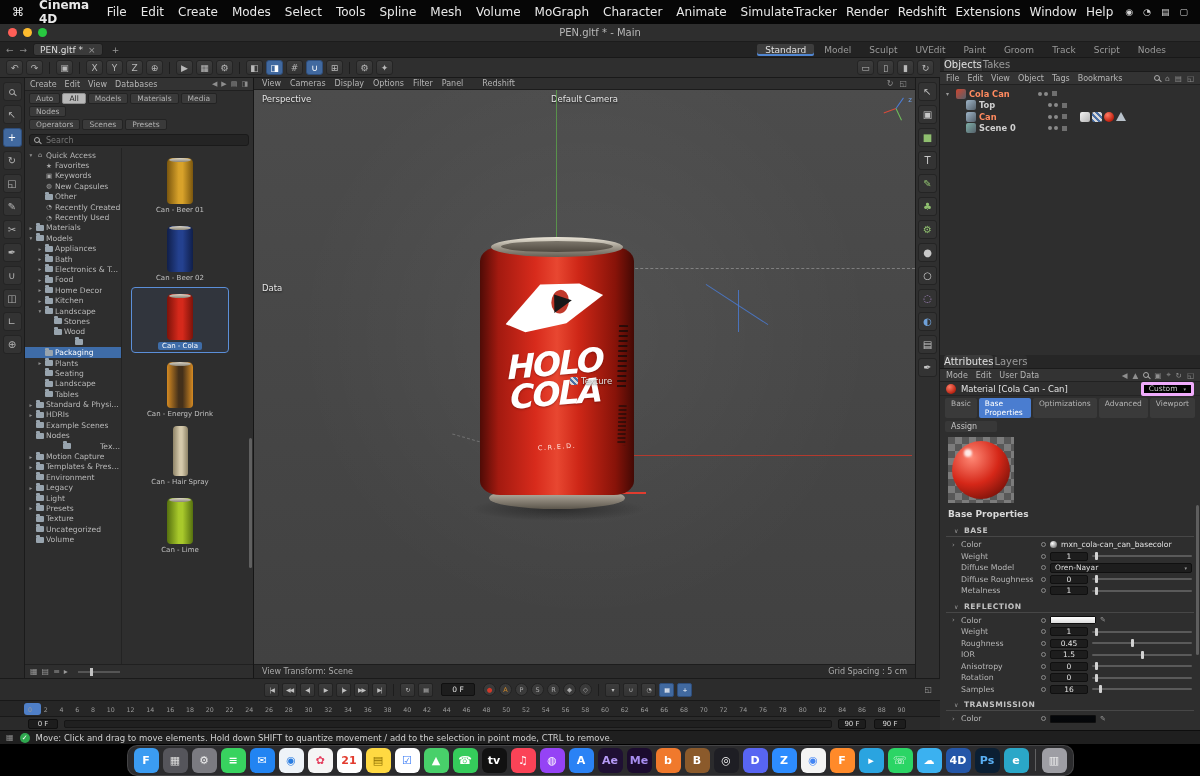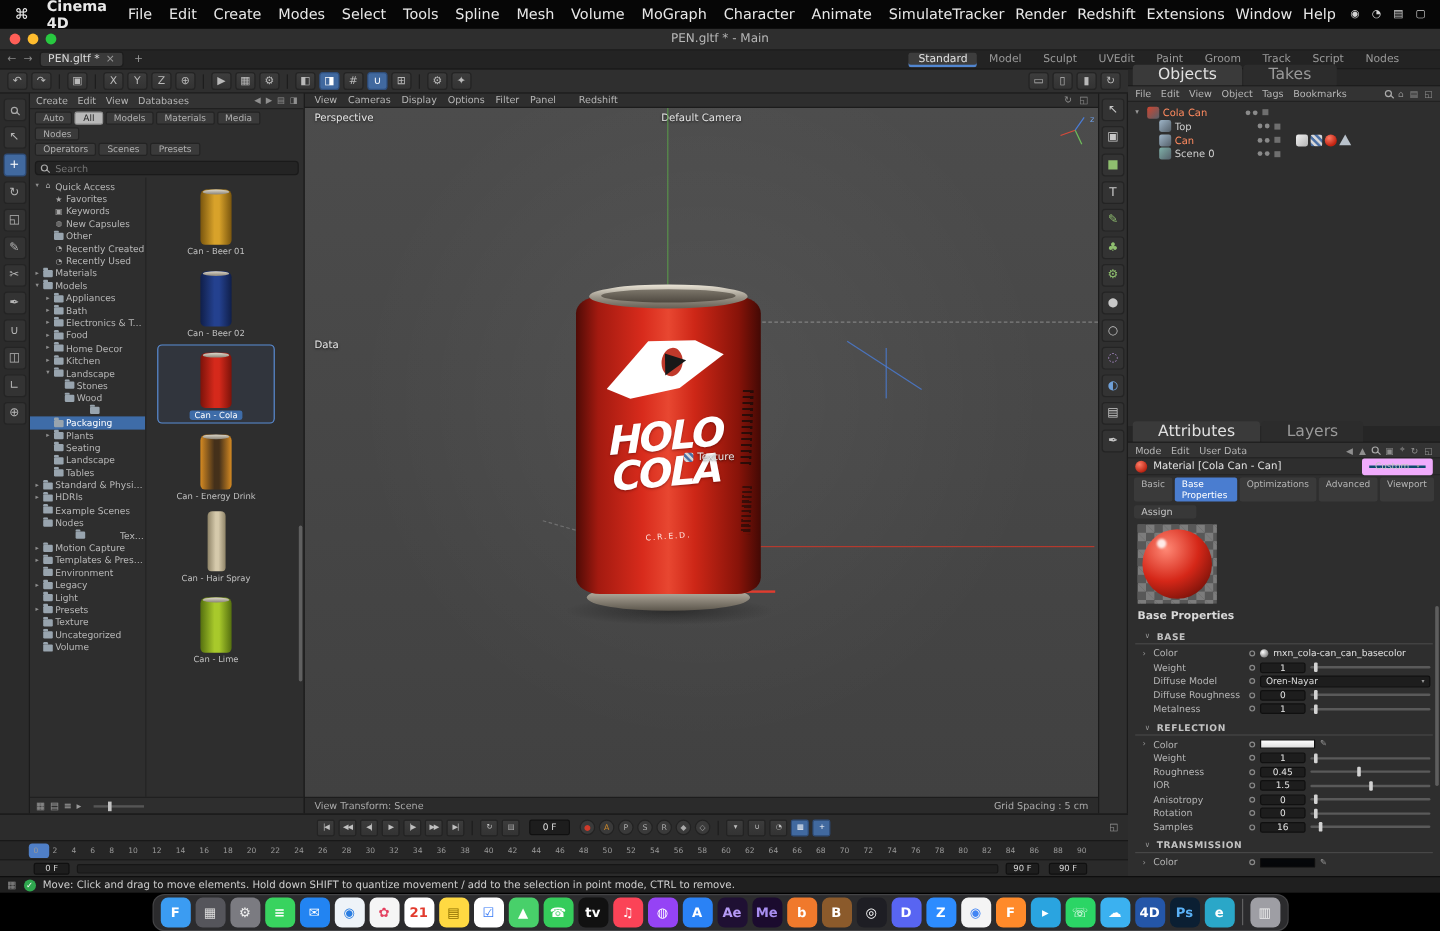--- a/index.html
+++ b/index.html
@@ -144,48 +144,48 @@
   
   .right-strip{position:absolute;left:915px;top:78px;width:25px;height:600px;background:#2f2f2f;
                border-left:1px solid #1b1b1b;border-right:1px solid #1b1b1b;display:flex;flex-direction:column;
                align-items:center;padding-top:4px;gap:4px;}
 
   
   .right-panels{position:absolute;left:940px;top:58px;width:260px;height:672px;background:#2e2e2e;
                 display:flex;flex-direction:column;font-size:8px;}
   .panel-tabs{height:14px;background:#262626;border-bottom:1px solid #1b1b1b;display:flex;align-items:flex-end;
               gap:1px;padding:0 4px;}
-  .ptab{padding:1px 21px;background:#2c2c2c;color:#9a9a9a;border-radius:3px 3px 0 0;font-size:13px;}
+  .ptab{padding:1px 0;background:#2c2c2c;color:#9a9a9a;border-radius:3px 3px 0 0;font-size:10px;}
   .ptab.active{background:#3a3a3a;color:#e0e0e0;}
   .panel-menu{height:13px;display:flex;align-items:center;gap:8px;padding:0 6px;background:#333;
               border-bottom:1px solid #212121;color:#b5b5b5;}
   .panel-menu-icons{margin-left:auto;display:flex;gap:5px;color:#8f8f8f;font-size:7.5px;align-items:center;}
 
   .obj-tree{padding-top:3px;height:270px;position:relative;}
-  .obj-row{height:11.5px;display:flex;align-items:center;gap:3px;padding-left:6px;}
+  .obj-row{height:11.5px;display:flex;align-items:center;gap:3px;padding-left:6px;font-weight:bold;}
   .obj-arrow{width:7px;font-size:6px;color:#999;}
   .obj-ic{width:10px;height:10px;border-radius:2px;flex:none;}
   .obj-label{font-size:8.3px;color:#cfcfcf;width:64px;overflow:hidden;white-space:nowrap;}
   .obj-label.sel{color:#ff8a5f;}
   .obj-dots{display:flex;gap:2px;align-items:center;margin-left:2px;}
   .odot{width:4px;height:4px;border-radius:50%;background:#8a8a8a;}
   .osq{width:5px;height:5px;background:#6f6f6f;margin-left:2px;}
   .obj-tags{display:flex;gap:2px;margin-left:10px;}
   .tag{width:10px;height:10px;border-radius:2px;flex:none;}
   .tag-selection{background:linear-gradient(135deg,#f2f2f2,#b5b5b5);}
   .tag-uv{background:linear-gradient(45deg,#d8d8d8 25%,#4a6fa5 25%,#4a6fa5 50%,#d8d8d8 50%,#d8d8d8 75%,#4a6fa5 75%);background-size:6px 6px;}
   .tag-material{background:radial-gradient(circle at 35% 30%,#ff7a64,#c0210f 70%);border-radius:50%;}
   .tag-phong{width:0;height:0;border-left:5px solid transparent;border-right:5px solid transparent;
              border-bottom:9px solid #b9c2cb;border-radius:0;background:none;}
 
   .attr-panel{flex:1;display:flex;flex-direction:column;min-height:0;position:relative;}
   .mat-row{height:14px;display:flex;align-items:center;gap:5px;padding:0 6px;border-bottom:1px solid #242424;}
   .mat-ball{width:10px;height:10px;border-radius:50%;background:radial-gradient(circle at 35% 30%,#ff7a64,#b51e0d 75%);}
   .mat-label{color:#e3e3e3;font-size:8.5px;}
-  .mat-preset{margin-left:auto;background:#0c4a6e;border:6px solid #f0abfc;border-radius:2px;color:#c5c5c5;
+  .mat-preset{margin-left:auto;background:#000000;border:3px solid #f0abfc;border-radius:2px;color:#c5c5c5;
               padding:0 5px;height:14px;display:flex;align-items:center;gap:6px;font-size:7.5px;}
   .attr-tabs2{display:flex;gap:2px;padding:2px 5px;}
   .atab{background:#3a3a3a;border-radius:2px;color:#b5b5b5;padding:1px 6px;font-size:7.5px;}
   .atab.active{background:#4a7dd0;color:#fff;}
   .assign-bar{margin:1px 5px;background:#383838;border-radius:2px;height:11px;display:flex;align-items:center;
               padding:0 6px;color:#c5c5c5;width:52px;}
   .mat-preview{margin:4px 0 2px 8px;width:66px;height:66px;position:relative;
       background-image:linear-gradient(45deg,#7c7c7c 25%,transparent 25%,transparent 75%,#7c7c7c 75%),
                        linear-gradient(45deg,#7c7c7c 25%,transparent 25%,transparent 75%,#7c7c7c 75%);
       background-size:14px 14px;background-position:0 0,7px 7px;background-color:#585858;}

